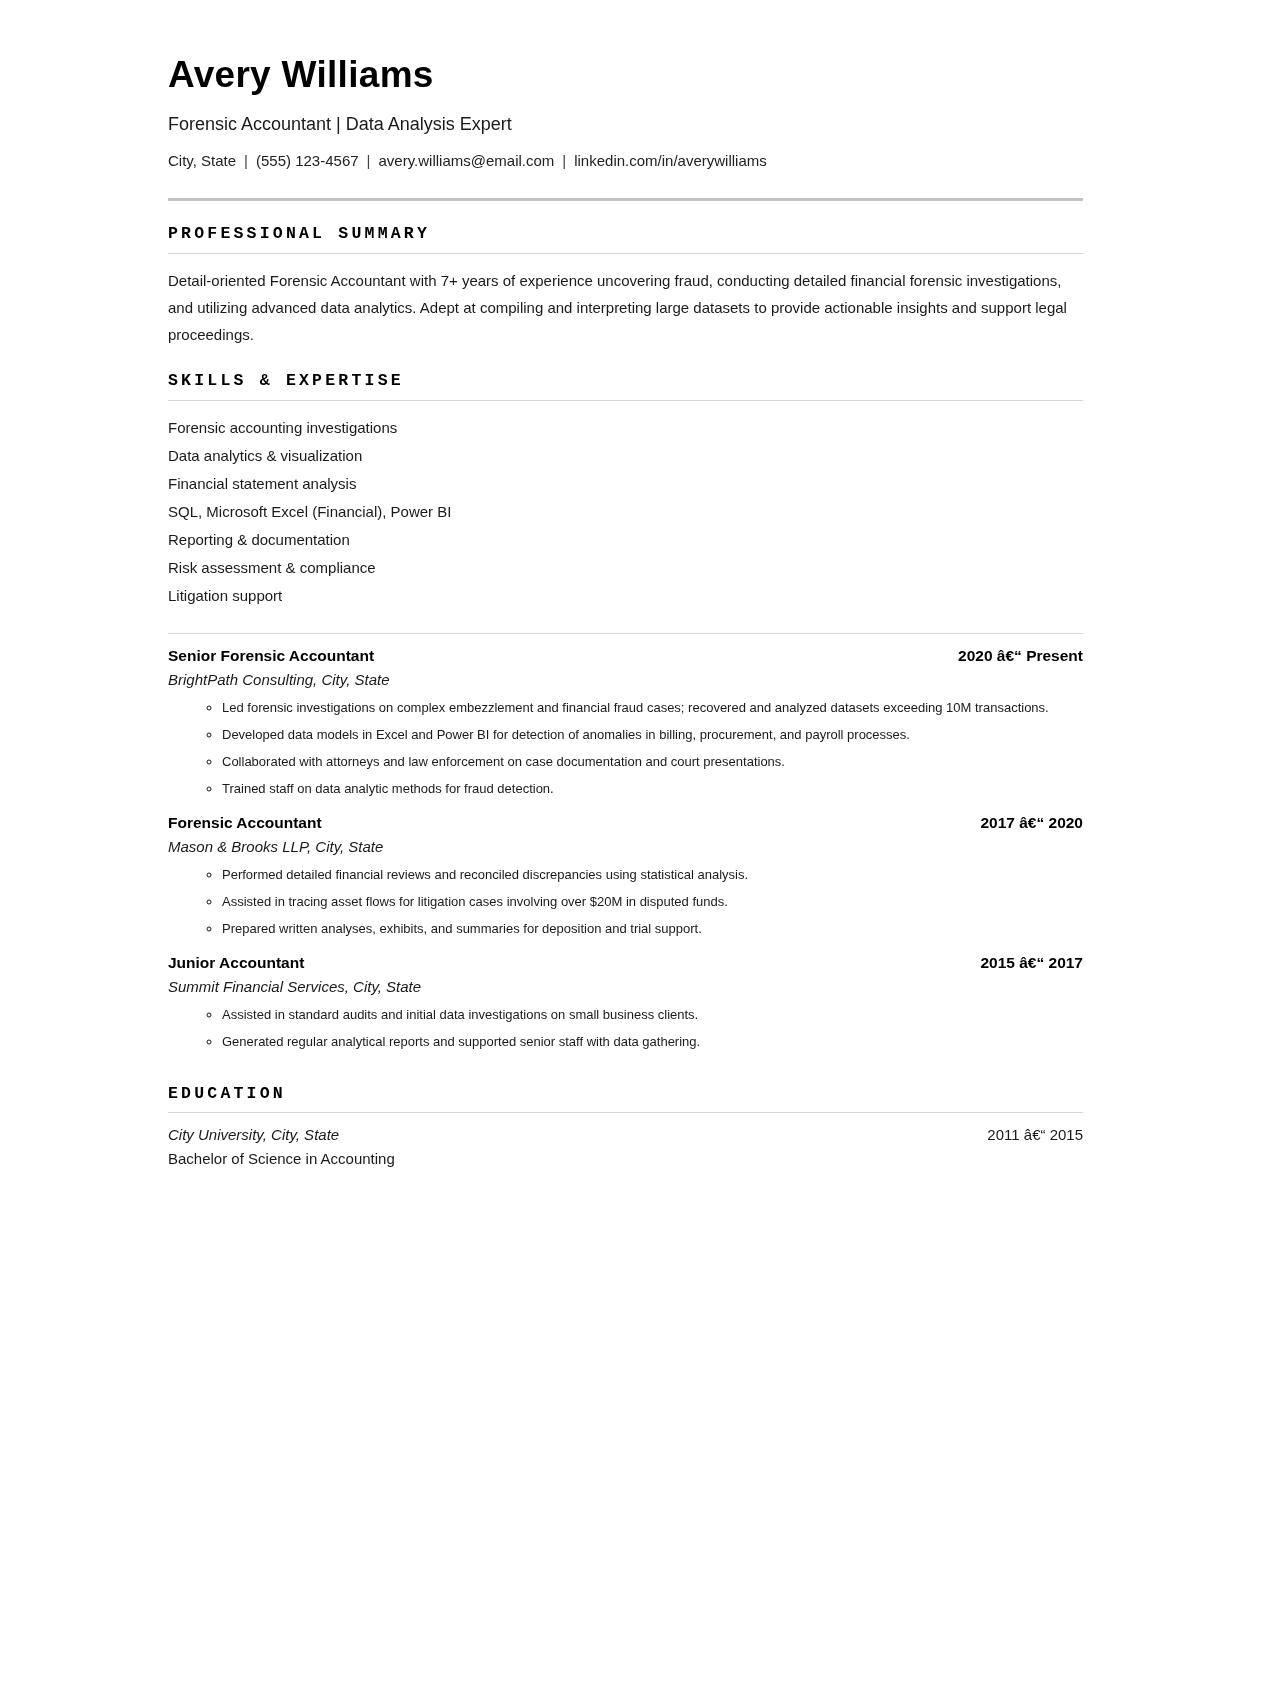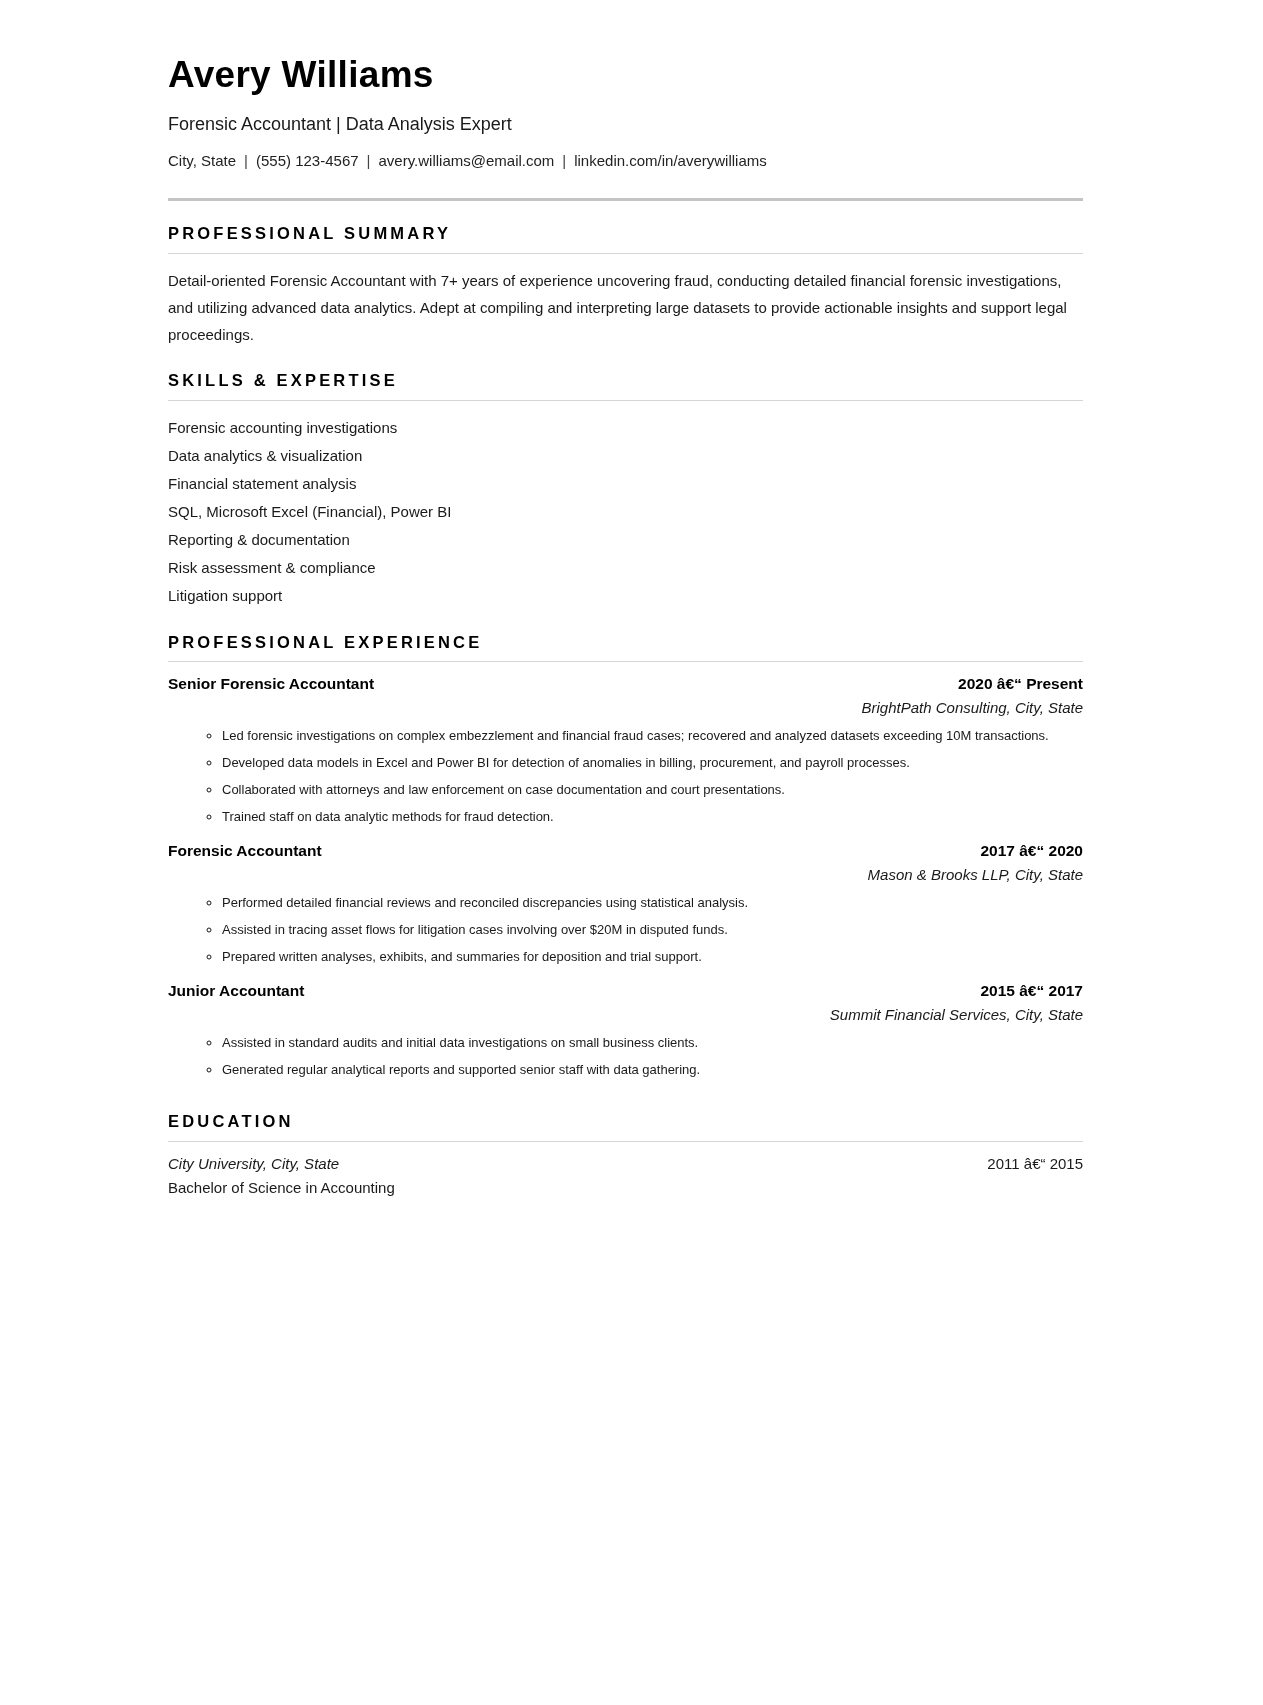--- a/index.html
+++ b/index.html
@@ -47,20 +47,21 @@
 
   
   section { margin-top: 23px; }
   h2 {
     font-size: 16.5px;
     font-weight: bold;
     color: #000;
     letter-spacing: 3.2px;
     margin: 0 0 9px 0;
     line-height: 1.2;
+    font-family: Liberation Mono, monospace;
   }
   .rule {
     border: none;
     border-top: 1px solid #d5d5d5;
     margin: 0 0 13px 0;
   }
 
   .summary-text {
     font-size: 15px;
     line-height: 27px;
@@ -90,21 +91,20 @@
     font-size: 15.5px;
     font-weight: bold;
     color: #000;
     white-space: nowrap;
   }
   .company {
     font-size: 15px;
     font-style: italic;
     color: #1a1a1a;
     margin-top: 6px;
-    text-align: right;
   }
   .bullets {
     list-style-type: circle;
     margin: 8px 0 0 0;
     padding-left: 54px;
   }
   .bullets li {
     font-size: 13px;
     line-height: 24px;
     margin-bottom: 3px;
@@ -144,21 +144,20 @@
         <li>Data analytics &amp; visualization</li>
         <li>Financial statement analysis</li>
         <li>SQL, Microsoft Excel (Financial), Power BI</li>
         <li>Reporting &amp; documentation</li>
         <li>Risk assessment &amp; compliance</li>
         <li>Litigation support</li>
       </ul>
     </section>
 
     <section>
-      <h2>PROFESSIONAL EXPERIENCE</h2>
       <hr class="rule">
 
       <div class="job">
         <div class="job-row">
           <span class="job-title">Senior Forensic Accountant</span>
           <span class="job-dates">2020 â€“ Present</span>
         </div>
         <div class="company">BrightPath Consulting, City, State</div>
         <ul class="bullets">
           <li>Led forensic investigations on complex embezzlement and financial fraud cases; recovered and analyzed datasets exceeding 10M transactions.</li>

